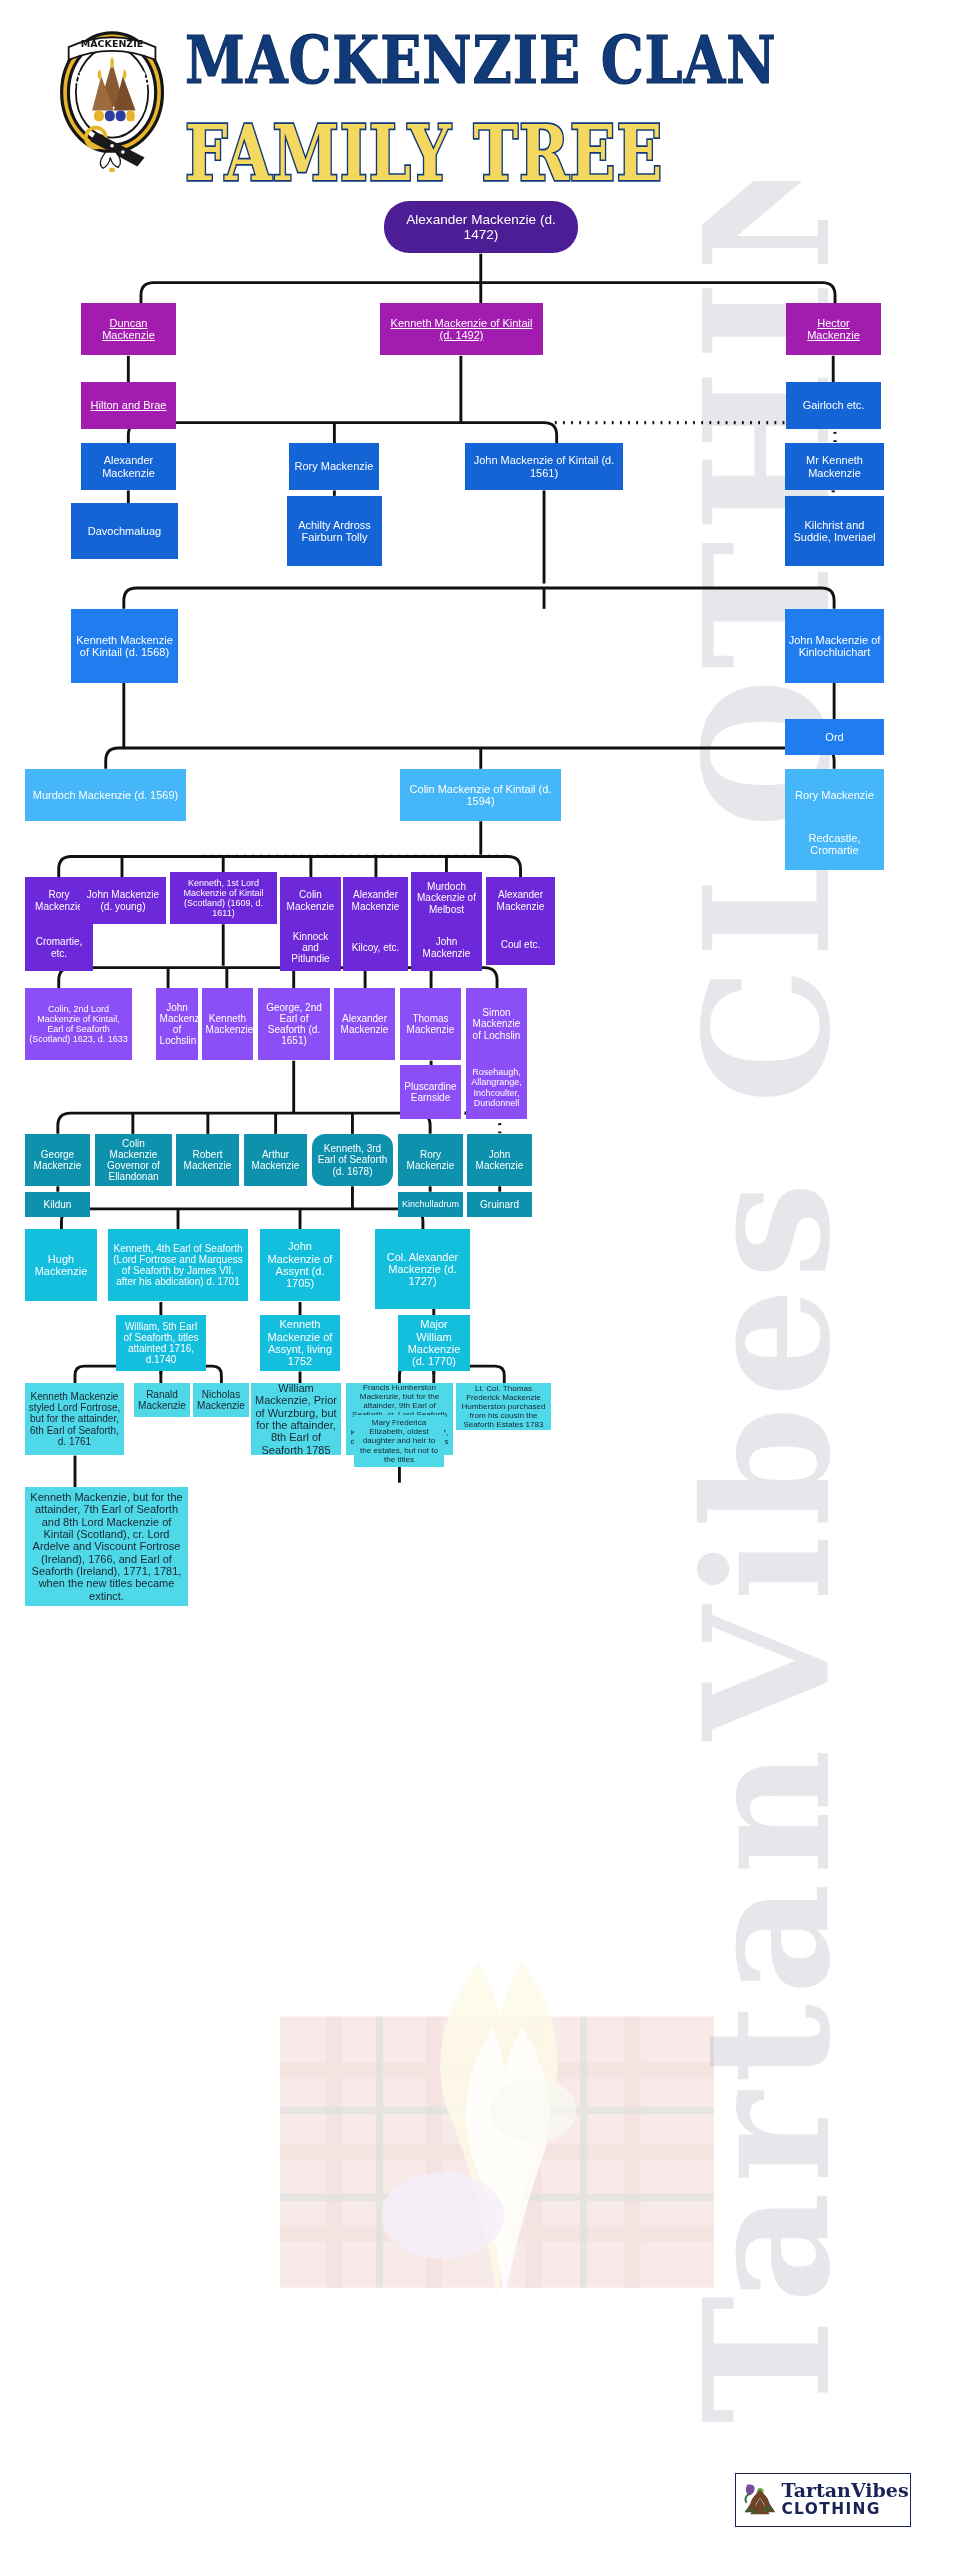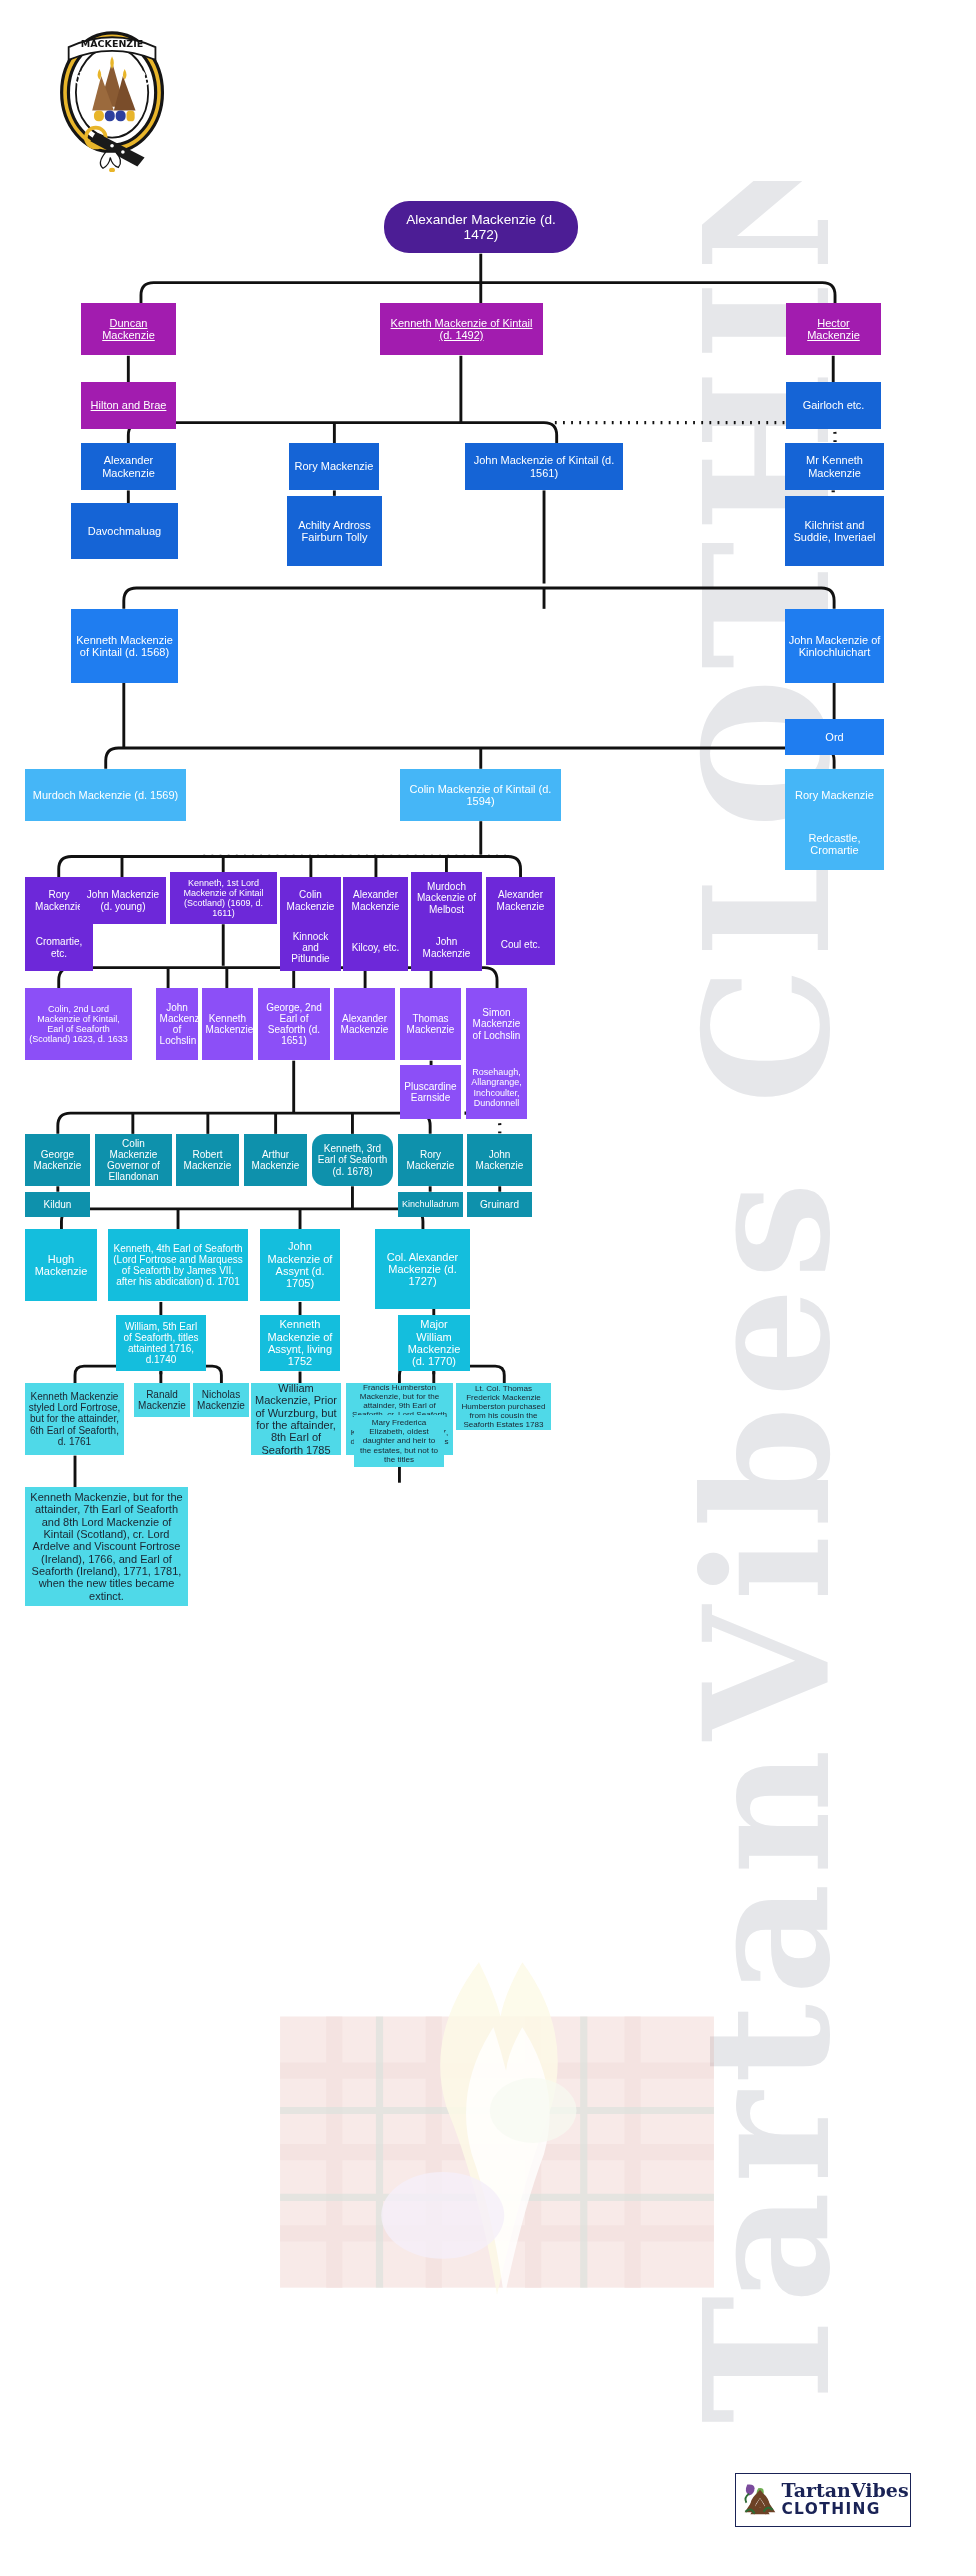--- a/index.html
+++ b/index.html
@@ -110,20 +110,24 @@
       <rect x="78" y="100" width="9" height="12" rx="4" fill="#e8b52a"></rect>
     </g>
     <circle cx="44" cy="130" r="11" fill="none" stroke="#e8b52a" stroke-width="4"></circle>
     <path d="M44 124 L98 152 L90 162 L38 134 Z" fill="#1a1a1a"></path>
     <circle cx="62" cy="139" r="2" fill="#ffffff"></circle>
       <circle cx="74" cy="146" r="2" fill="#ffffff"></circle>
     <path d="M55 146 q-10 12 -3 18 q7-4 8-12 q2 9 9 11 q6-7 -3-17 Z" fill="#ffffff" stroke="#151515" stroke-width="1.4"></path>
     <ellipse cx="62" cy="166" rx="3.2" ry="2.6" fill="#e8b52a"></ellipse>
   </svg>
 
+  <div id="title-block">
+    <div class="title-line1">MACKENZIE CLAN</div>
+    <div class="title-line2">FAMILY TREE</div>
+  </div>
 </div>
 
 <div id="watermark">
   <div id="wm-text">TartanVibes CLOTHING</div>
   <svg id="wm-tartan" viewBox="0 0 260 210">
     <g opacity="0.55">
       <rect x="10" y="40" width="240" height="150" fill="#d8897f"></rect>
       <g stroke="#b9564c" stroke-width="9" opacity="0.7">
         <line x1="40" y1="40" x2="40" y2="190"></line>
           <line x1="95" y1="40" x2="95" y2="190"></line>

